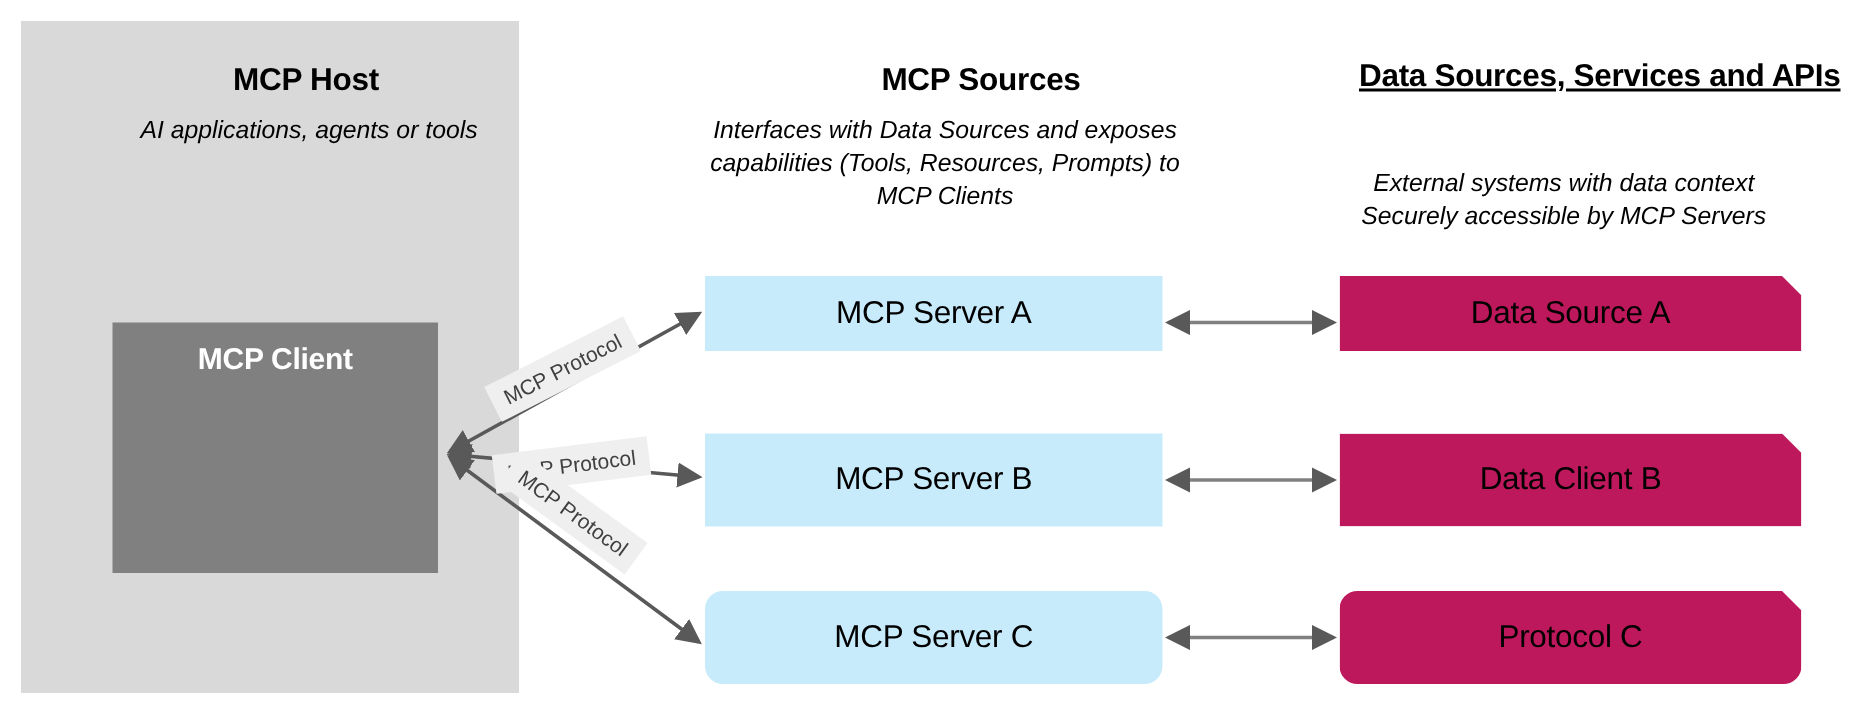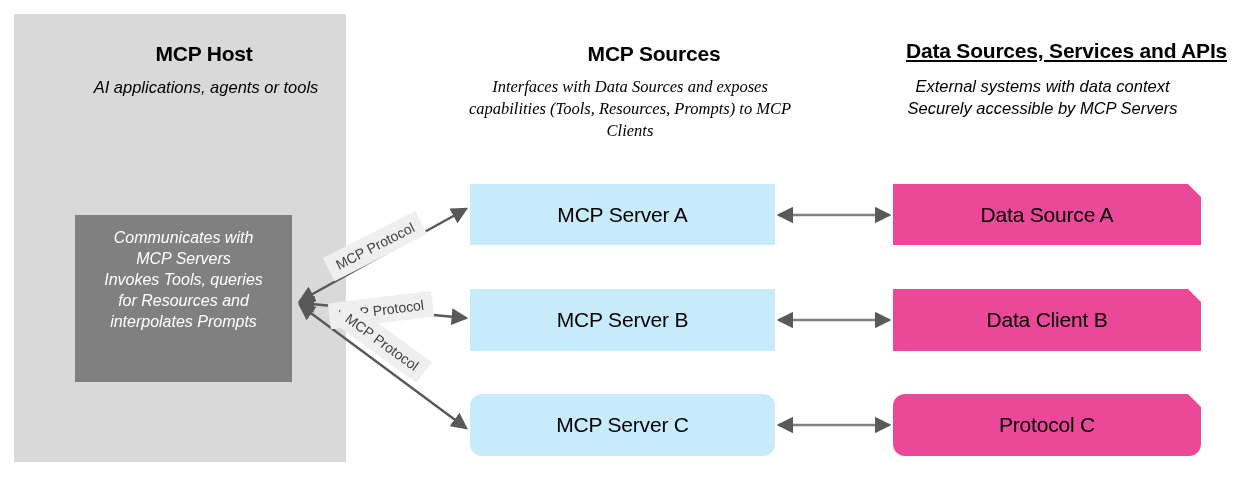--- a/index.html
+++ b/index.html
@@ -40,21 +40,21 @@
     text-align: center;
     font-style: italic;
     font-size: 16.5px;
     line-height: 22px;
   }
 
   #host-title    { left: 14px;  top: 41px;  width: 332px; }
   #host-sub      { left: 14px;  top: 76px;  width: 384px; }
 
   #server-title  { left: 460px; top: 41px;  width: 340px; }
-  #server-sub    { left: 455px; top: 76px;  width: 350px; font-family: Liberation Serif, serif; }
+  #server-sub    { left: 455px; top: 76px;  width: 350px; }
 
   #source-title  { left: 855px; top: 38px;  width: 375px; text-decoration: underline; }
   #source-sub    { left: 855px; top: 75px;  width: 375px; }
 
   
   #mcp-client {
     position: absolute;
     left: 75px;
     top: 215px;
     width: 217px;
@@ -90,27 +90,27 @@
     line-height: 26px;
     letter-spacing: -0.2px;
     color: #000000;
   }
   .server-box {
     background: #c7ebfb;
     left: 470px;
     width: 305px;
   }
   .source-box {
-    background: #ec4899;
+    background: #be185d;
     left: 893px;
     width: 308px;
     clip-path: polygon(0 0, calc(100% - 13px) 0, 100% 13px, 100% 100%, 0 100%);
   }
 
-  .row1 { top: 184px; height: 61px; }
+  .row1 { top: 184px; height: 50px; }
   .row2 { top: 289px; height: 62px; }
   .row3 { top: 394px; height: 62px; border-radius: 12px; }
 
   
   #arrows {
     position: absolute;
     left: 0;
     top: 0;
     width: 1235px;
     height: 484px;
@@ -137,29 +137,25 @@
 
 <div id="host-panel"></div>
 
 <div class="col-title" id="host-title">MCP Host</div>
 <div class="col-sub" id="host-sub">AI applications, agents or tools</div>
 
 <div class="col-title" id="server-title">MCP Sources</div>
 <div class="col-sub" id="server-sub">Interfaces with Data Sources and exposes capabilities (Tools, Resources, Prompts) to MCP Clients</div>
 
 <div class="col-title" id="source-title">Data Sources, Services and APIs</div>
-<div class="col-sub" id="source-sub" style="white-space: pre-line;">External systems with data context
+<div class="col-sub" id="source-sub" style="white-space: pre-line; margin-top: 36px;">External systems with data context
 Securely accessible by MCP Servers</div>
 
 <div id="mcp-client">
-  <div class="client-sub">Communicates with
-MCP Servers
-Invokes Tools, queries
-for Resources and
-interpolates Prompts</div>
+  <div class="client-title">MCP Client</div>
 </div>
 
 <svg id="arrows" viewBox="0 0 1235 484" xmlns="http://www.w3.org/2000/svg">
   <defs>
     <marker id="ahead" markerWidth="7" markerHeight="7" refX="6" refY="3.5" orient="auto" markerUnits="strokeWidth">
       <path d="M0,0 L7,3.5 L0,7 z" fill="#595959"></path>
     </marker>
     <marker id="atail" markerWidth="7" markerHeight="7" refX="1" refY="3.5" orient="auto" markerUnits="strokeWidth">
       <path d="M7,0 L0,3.5 L7,7 z" fill="#595959"></path>
     </marker>

